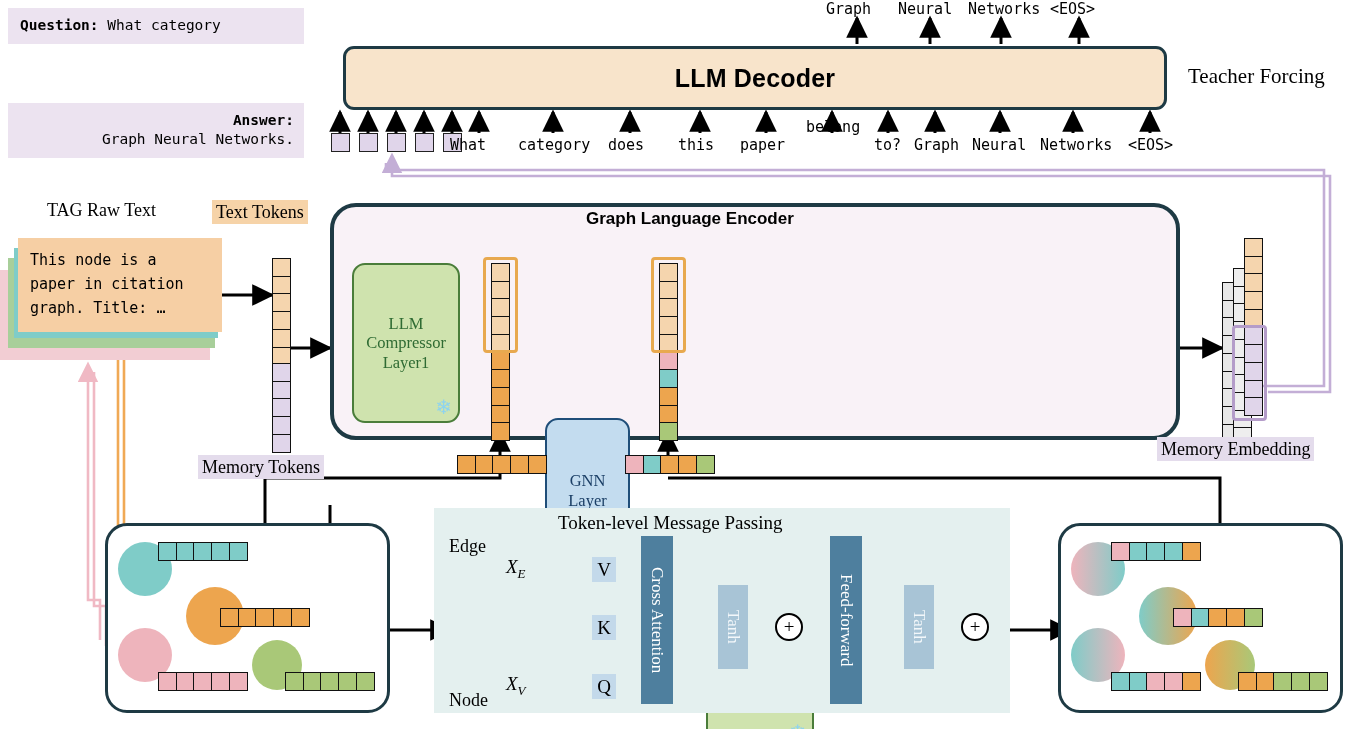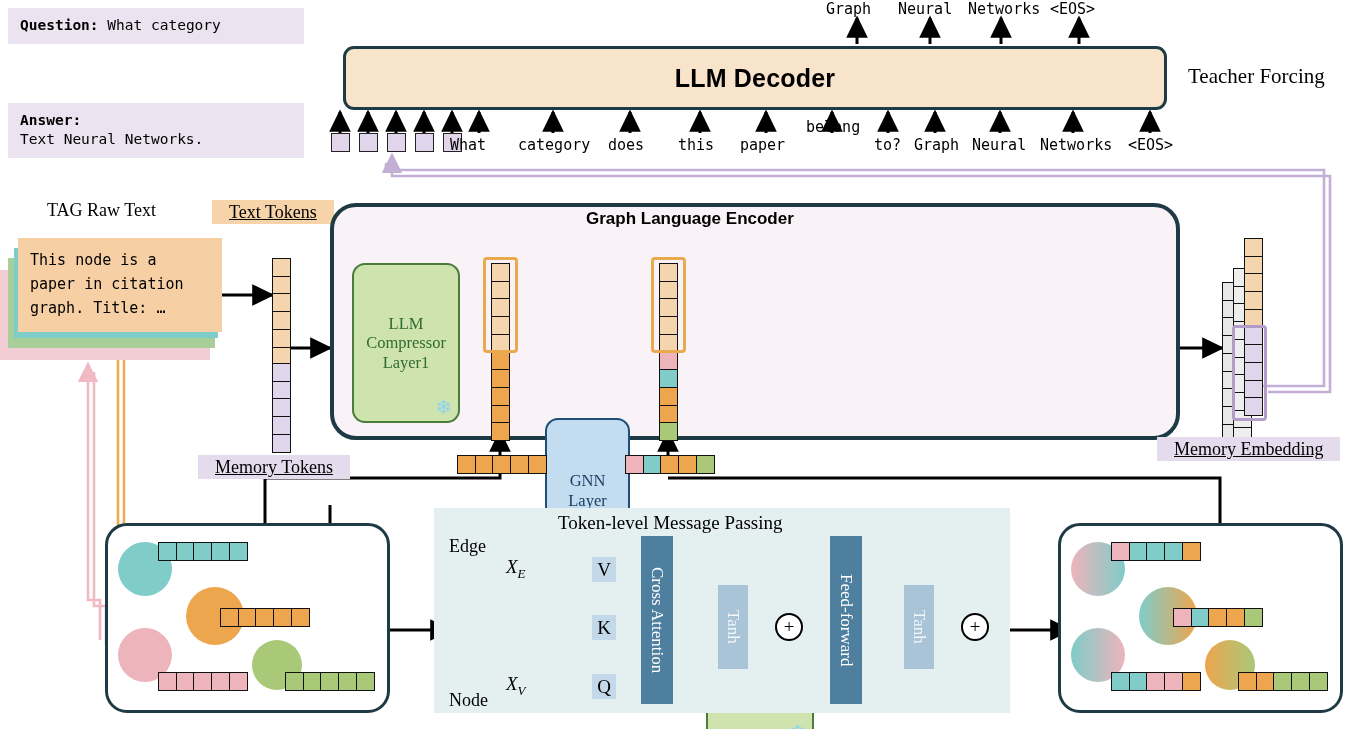--- a/index.html
+++ b/index.html
@@ -37,21 +37,21 @@
   .mod-green{background:#cfe3ae;border:2px solid #4a7d3a;}
   .mod-green .t{color:#2f6b33;}
   .mod-blue{background:#c3dcef;border:2px solid #1f4e79;}
   .mod-blue .t{color:#1b3f66;}
   .emoji{position:absolute;right:6px;bottom:4px;font-size:20px;line-height:1;}
 
   .hl{position:absolute;border:3px solid #e8a94f;border-radius:4px;box-sizing:border-box;}
   .hl-purple{position:absolute;border:3px solid #b49cc9;border-radius:4px;box-sizing:border-box;}
 
   
-  .chip{padding:1px 17px;font-size:18px;line-height:22px;white-space:nowrap;text-decoration:underline;}
+  .chip{padding:1px 4px;font-size:18px;line-height:22px;white-space:nowrap;}
   .chip-orange{background:#f6d3a8;}
   .chip-purple{background:#e4dcec;}
   .plain-lbl{font-size:18px;white-space:nowrap;}
 
   
   .gpanel{border:3px solid #1e3a44;border-radius:22px;box-sizing:border-box;background:#fff;}
   .node{border-radius:50%;position:absolute;}
 
   
   #mp{background:#e4f0ef;box-sizing:border-box;}
@@ -223,23 +223,23 @@
   <g stroke="#2d78a8" stroke-width="2.6" fill="none" marker-end="url(#ablue)">
     <path d="M540,686 L572,686 L572,578 L590,578"></path>
     <path d="M572,636 L590,636"></path>
     <path d="M540,686 L590,686"></path>
   </g>
 </svg>
 
 <div class="abs qa-box" style="left:8px;top:8px;width:296px;">
   <div class="line"><span class="lbl">Question:</span><span> What category</span></div>
 </div>
-<div class="abs qa-box" style="left:8px;top:103px;width:296px;">
+<div class="abs qa-box" style="left:8px;top:103px;width:296px;text-align:right;">
   <div class="line lbl">Answer:</div>
-  <div class="line">Text Neural Networks.</div>
+  <div class="line">Graph Neural Networks.</div>
 </div>
 
 <div class="abs" id="decoder" style="left:343px;top:46px;width:824px;height:64px;">
   <span>LLM Decoder</span>
 </div>
 <div class="abs plain-lbl" style="left:1188px;top:64px;font-size:21px;">Teacher Forcing</div>
 
 <div class="abs txt-mono" style="left:826px;top:0px;">Graph</div>
 <div class="abs txt-mono" style="left:898px;top:0px;">Neural</div>
 <div class="abs txt-mono" style="left:968px;top:0px;">Networks</div>

